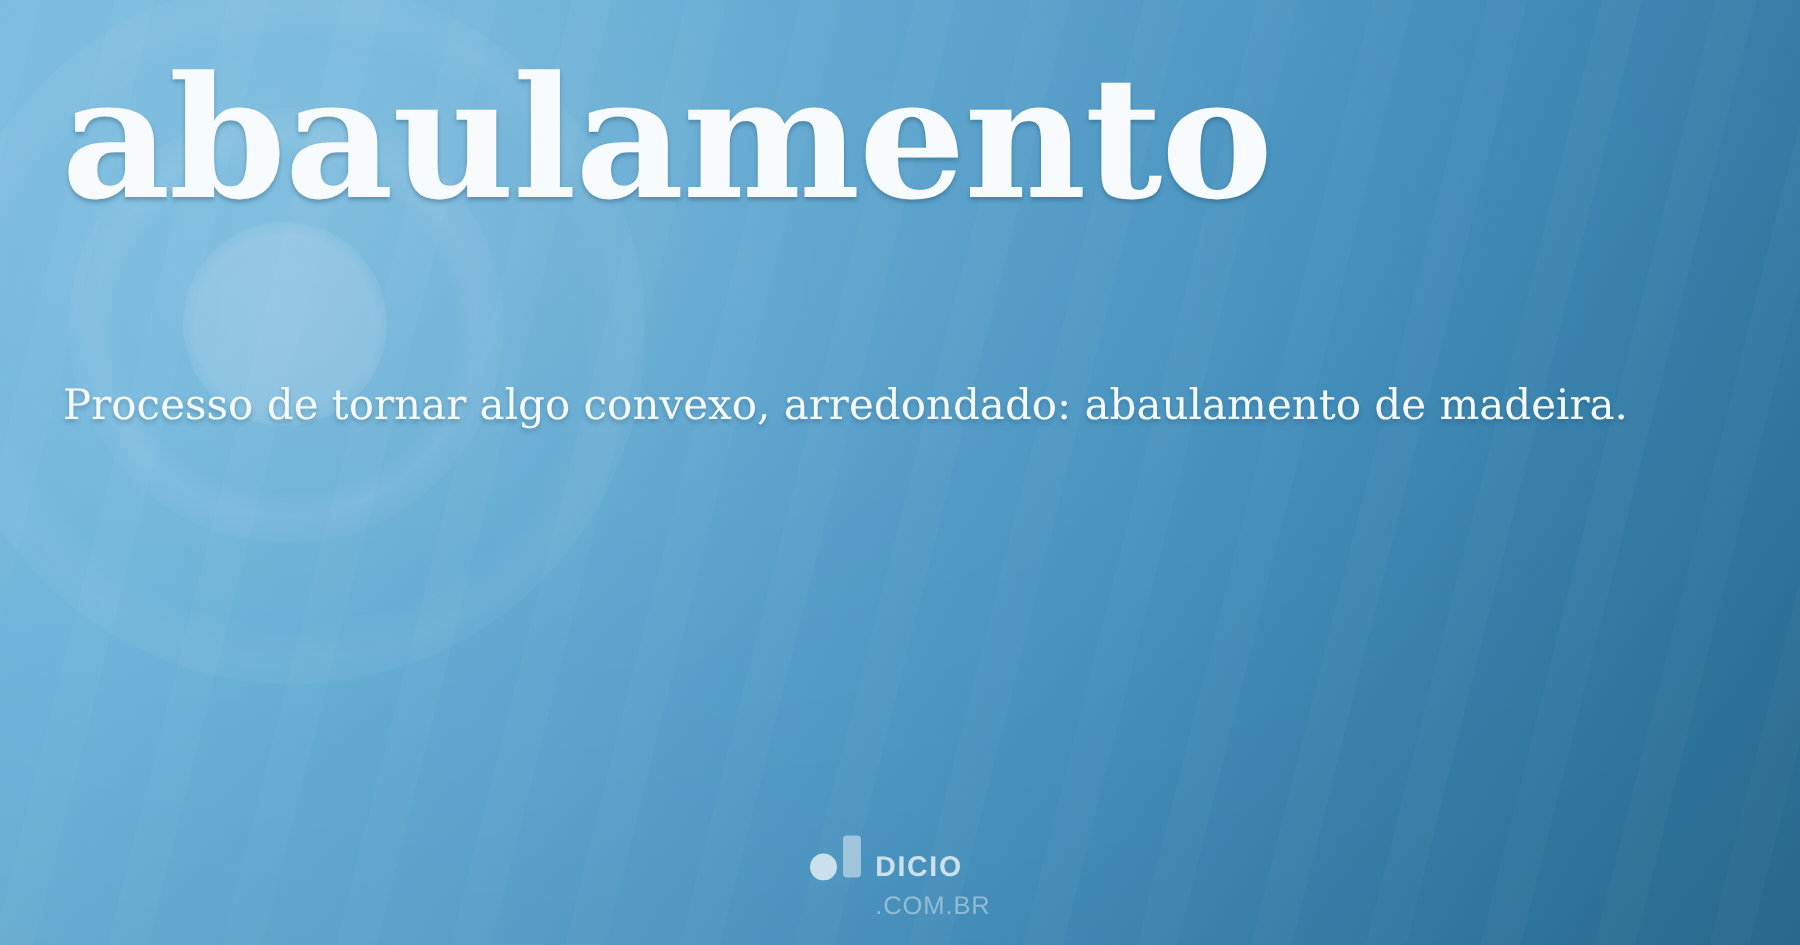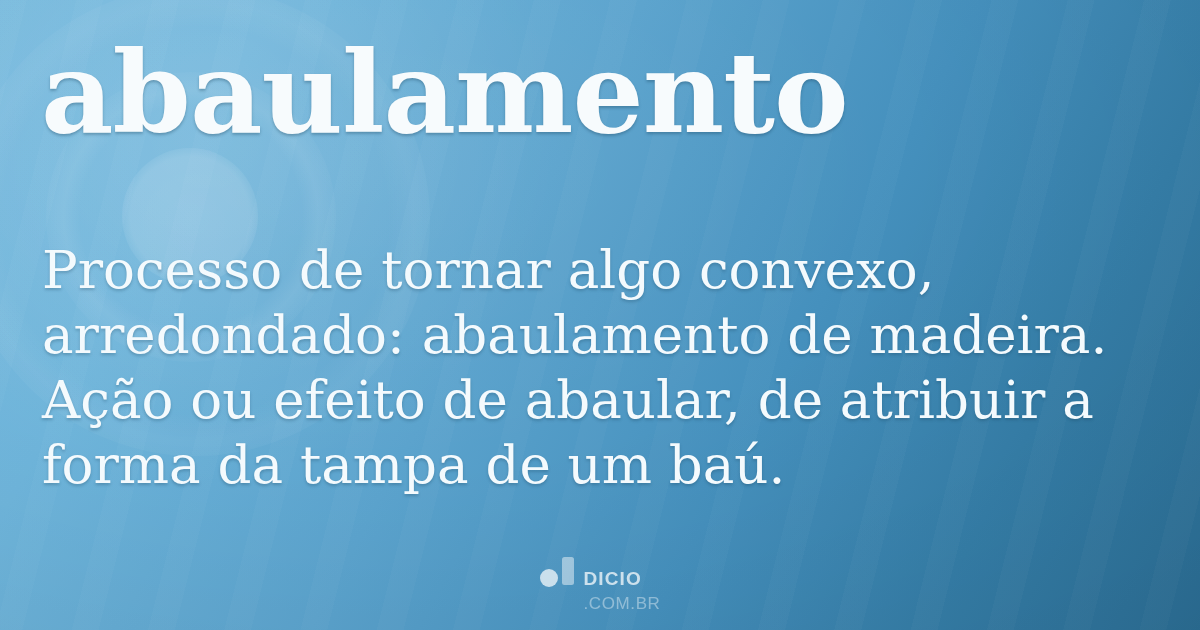--- a/index.html
+++ b/index.html
@@ -103,21 +103,21 @@
   #definitions {
     position: absolute;
     left: 42px;
     top: 237px;
     width: 1115px;
   }
   .definition {
     margin: 0;
     font-family: "DejaVu Serif", serif;
     font-weight: normal;
-    font-size: 53px;
+    font-size: 28px;
     line-height: 65px;
     color: #f4fafd;
     text-shadow: 0 2px 3px rgba(20,60,85,0.28);
   }
 
   
   #footer-logo {
     position: absolute;
     left: 0;
     right: 0;
@@ -163,21 +163,20 @@
   <div class="ring" id="ring-core"></div>
   <div id="bands"></div>
   <div id="vignette"></div>
 
   <div id="content">
 
     <h1 id="word-title">abaulamento</h1>
 
     <div id="definitions">
       <p class="definition">Processo de tornar algo convexo, arredondado: abaulamento de madeira.</p>
-      <p class="definition">Ação ou efeito de abaular, de atribuir a forma da tampa de um baú.</p>
     </div>
 
     <div id="footer-logo">
       <svg id="logo-mark" width="34" height="32" viewBox="0 0 34 32">
         <circle cx="9" cy="23" r="9" fill="rgba(255,255,255,0.70)"></circle>
         <rect x="22" y="2" width="12" height="28" rx="2.5" fill="rgba(255,255,255,0.46)"></rect>
       </svg>
       <div id="logo-wordmark">
         <span id="logo-name">DICIO</span>
         <span id="logo-tld">.COM.BR</span>

